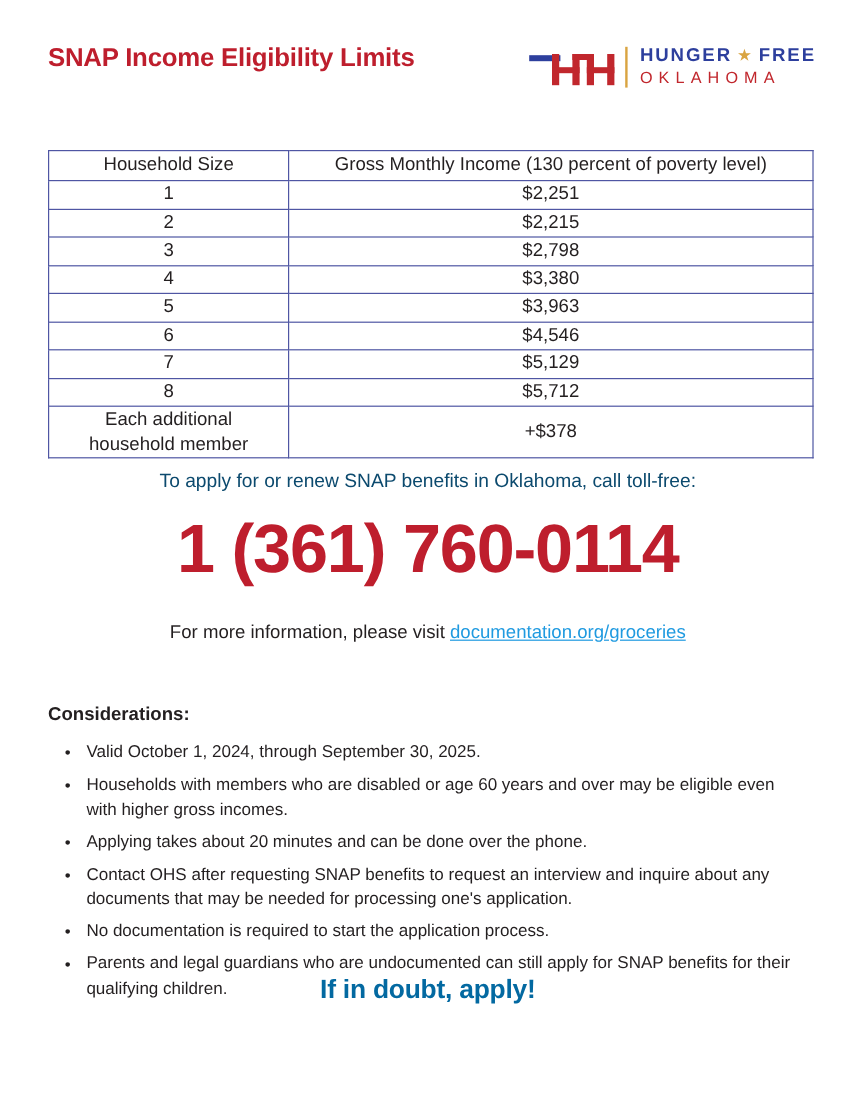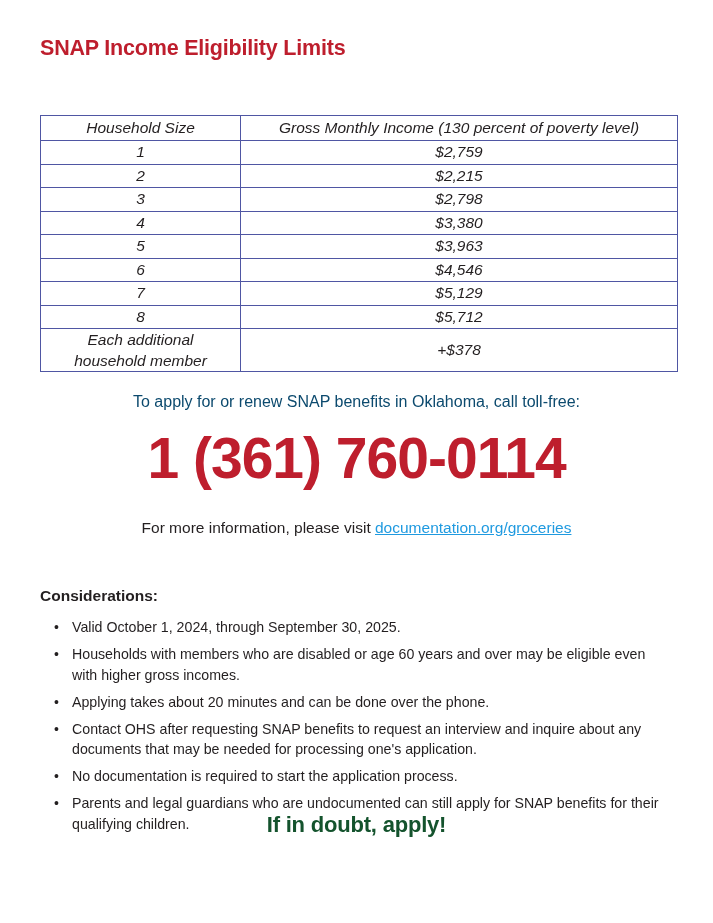--- a/index.html
+++ b/index.html
@@ -113,23 +113,22 @@
     color: #c1272d;
     line-height: 1.2;
     margin-top: 1px;
     white-space: nowrap;
   }
 
   
   .table-wrap {
     position: absolute;
     left: 40px;
-    top: 115px;
+    top: 125px;
     width: 638px;
-    font-style: italic;
   }
   table.snap-table {
     border-collapse: collapse;
     width: 638px;
     table-layout: fixed;
   }
   table.snap-table td,
   table.snap-table th {
     border: 1px solid #4f56a3;
     text-align: center;
@@ -221,50 +220,69 @@
   }
 
   .closing {
     position: absolute;
     left: 0;
     top: 812px;
     width: 713px;
     text-align: center;
     font-size: 22px;
     font-weight: bold;
-    color: #14532d;
+    color: #0369a1;
     letter-spacing: -0.2px;
   }
 </style>
 </head>
 <body>
 
 <div class="page">
 
   <div class="header">
     <div class="doc-title">SNAP Income Eligibility Limits</div>
 
+    <div class="logo">
+      <div class="logo-mark">
+        <div class="logo-dash"></div>
+        <div class="hfh">
+          <span class="v1"></span>
+          <span class="v2"></span>
+          <span class="v3"></span>
+          <span class="v4"></span>
+          <span class="h1"></span>
+          <span class="h2"></span>
+          <span class="t1"></span>
+        </div>
+      </div>
+      <div class="logo-divider"></div>
+      <div class="logo-text">
+        <div class="logo-line1"><span>HUNGER</span><span class="logo-star"> ★ </span><span>FREE</span></div>
+        <div class="logo-line2">OKLAHOMA</div>
+      </div>
+    </div>
   </div>
 
   <div class="table-wrap">
     <table class="snap-table">
       <colgroup>
         <col class="col-size">
         <col class="col-income">
       </colgroup>
       <thead>
         <tr>
           <th>Household Size</th>
           <th>Gross Monthly Income (130 percent of poverty level)</th>
         </tr>
       </thead>
       <tbody>
         <tr>
           <td>1</td>
-          <td>$2,759</td>
+          <td>$2,251</td>
         </tr>
         <tr>
           <td>2</td>
           <td>$2,215</td>
         </tr>
         <tr>
           <td>3</td>
           <td>$2,798</td>
         </tr>
         <tr>

